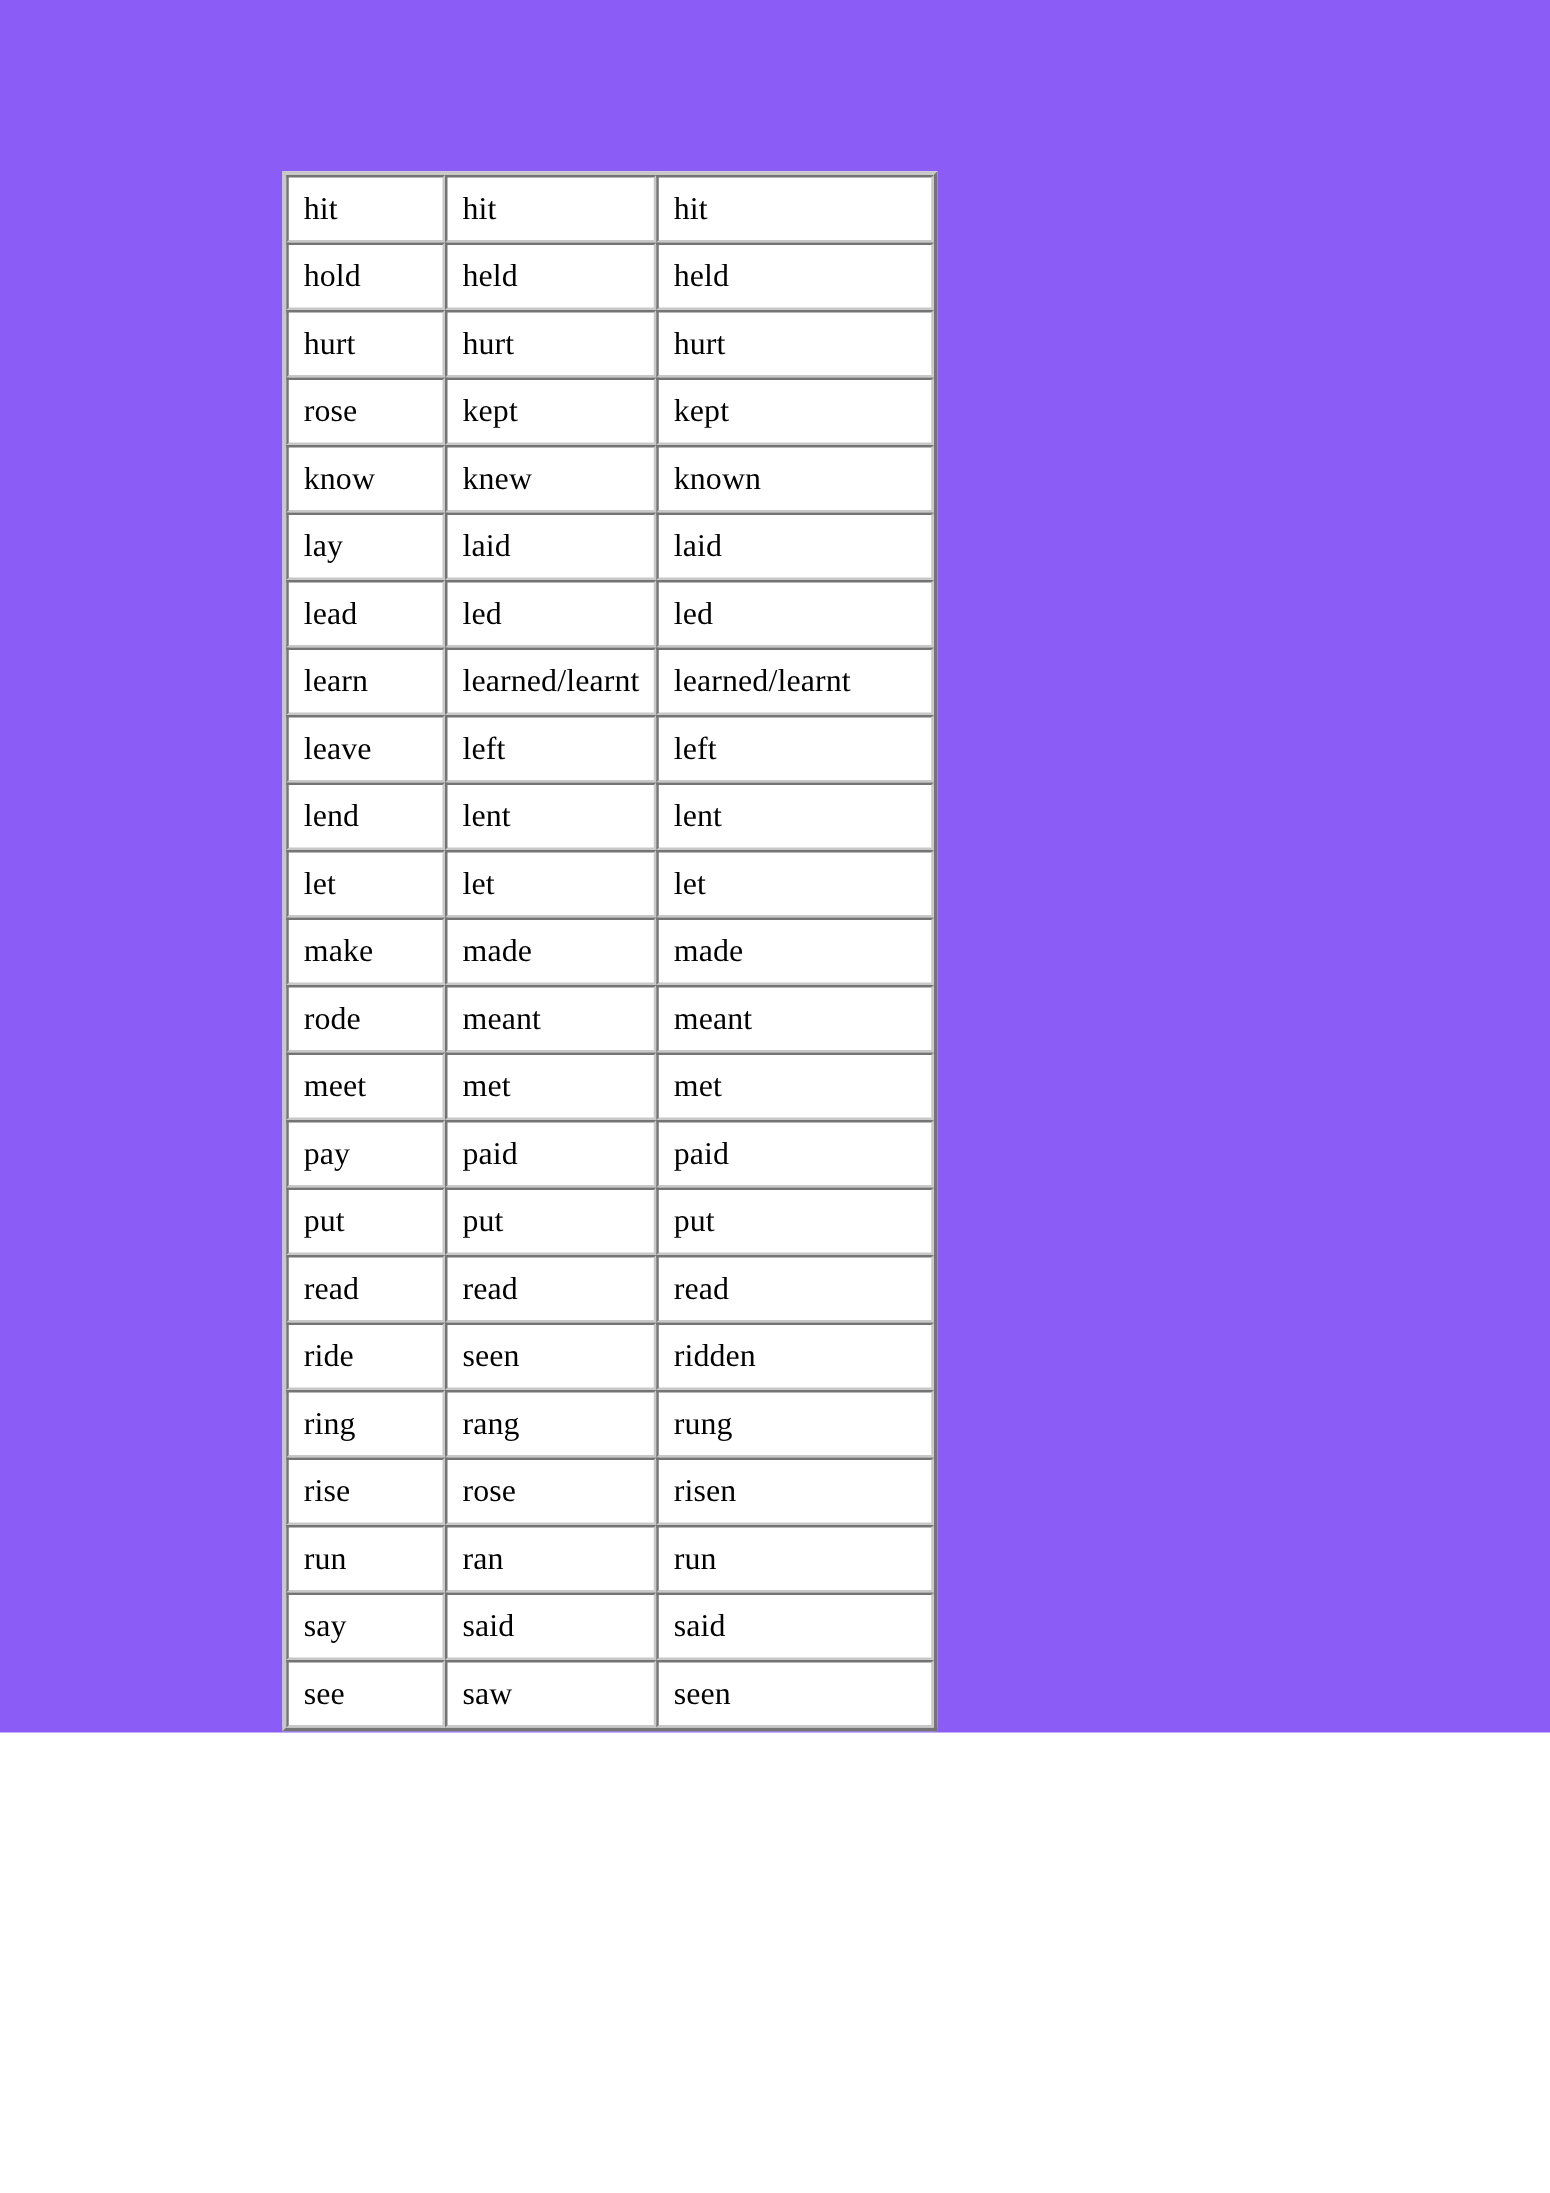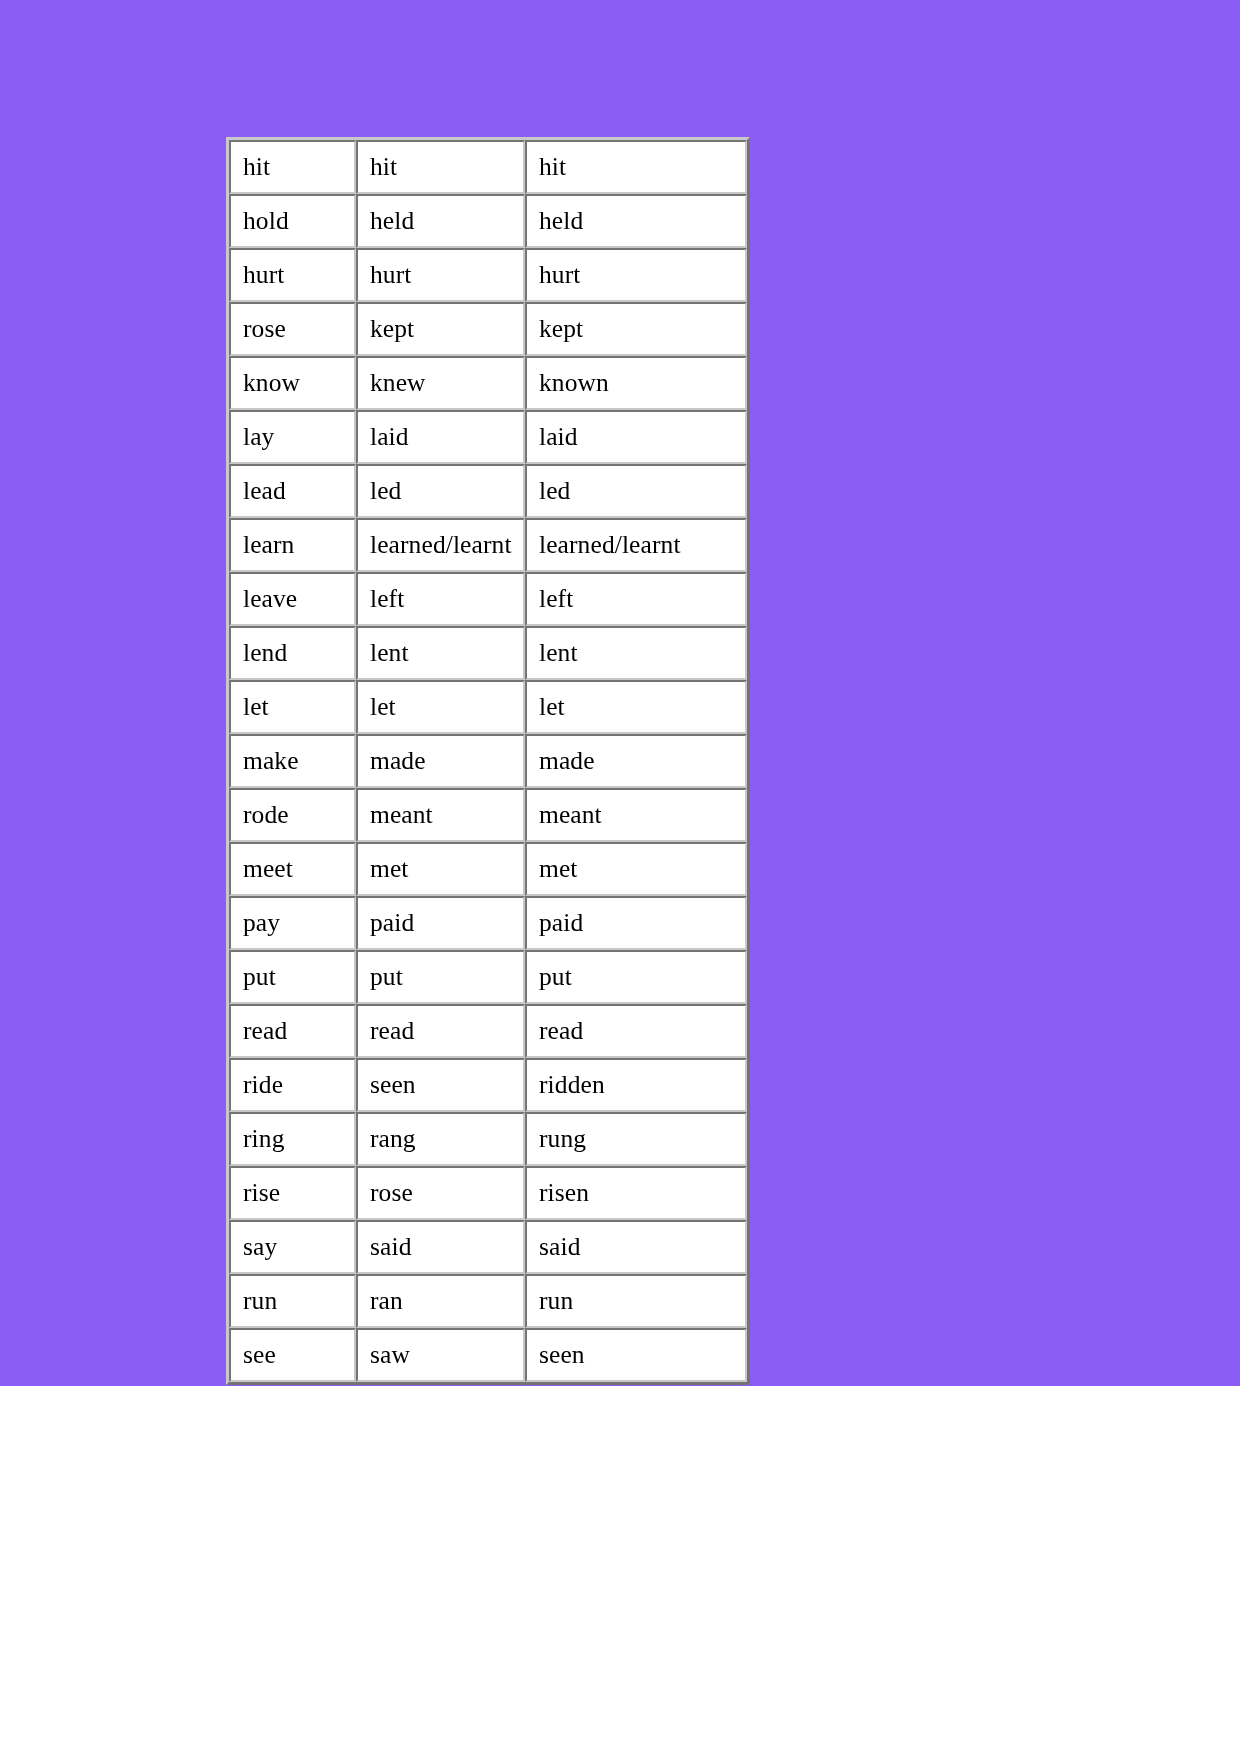--- a/index.html
+++ b/index.html
@@ -164,28 +164,28 @@
             <td>ring</td>
             <td>rang</td>
             <td>rung</td>
           </tr>
           <tr>
             <td>rise</td>
             <td>rose</td>
             <td>risen</td>
           </tr>
           <tr>
+            <td>run</td>
+            <td>ran</td>
+            <td>run</td>
+          </tr>
+          <tr>
             <td>say</td>
             <td>said</td>
             <td>said</td>
-          </tr>
-          <tr>
-            <td>run</td>
-            <td>ran</td>
-            <td>run</td>
           </tr>
           <tr>
             <td>see</td>
             <td>saw</td>
             <td>seen</td>
           </tr>
         </tbody>
     </table>
   </div>
 </div>

